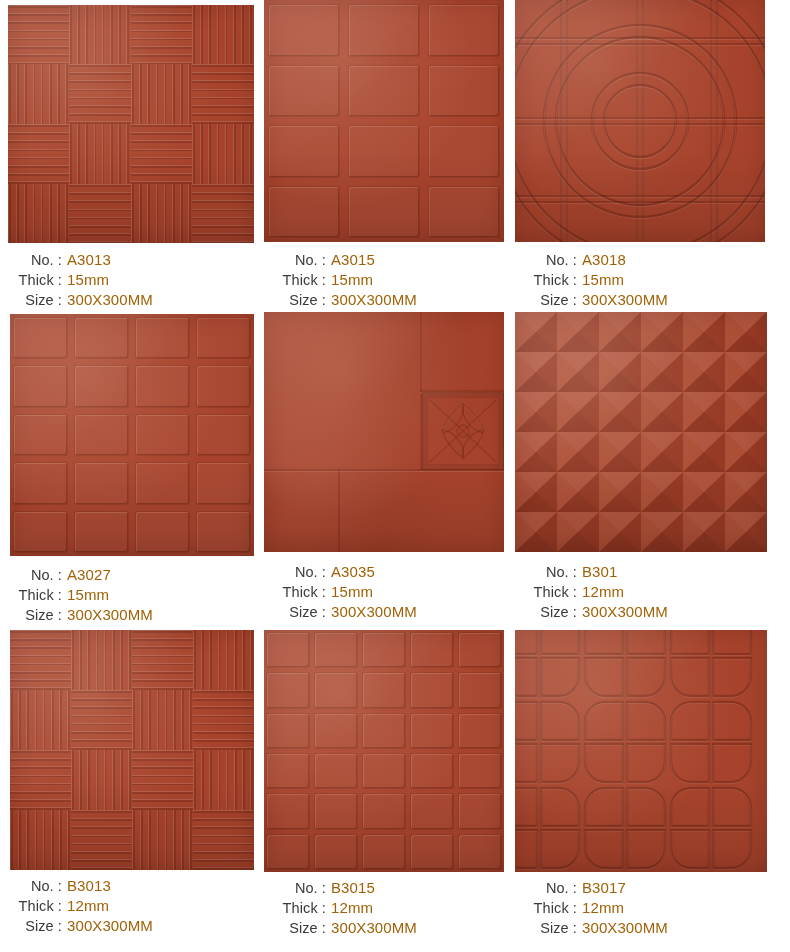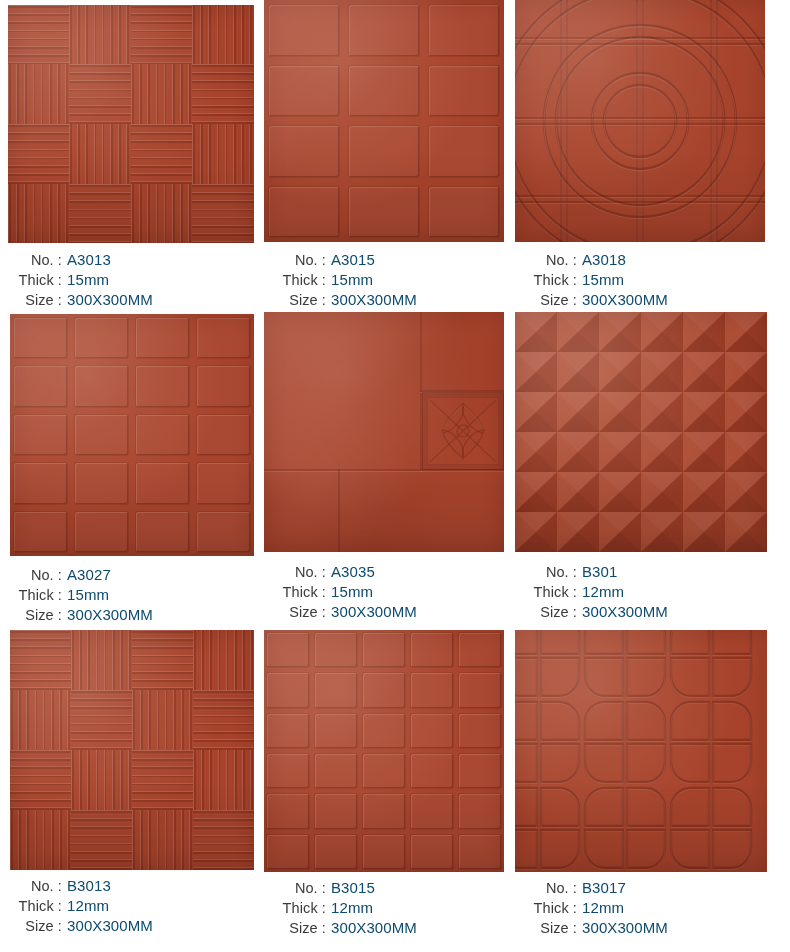--- a/index.html
+++ b/index.html
@@ -176,21 +176,21 @@
     white-space: nowrap;
   }
   .cap-key {
     font-size: 14.5px;
     color: #3a3a3a;
     text-align: right;
     letter-spacing: 0.1px;
   }
   .cap-val {
     font-size: 15px;
-    color: #0c4a6e;
+    color: #a16207;
     padding-left: 5px;
     letter-spacing: 0.1px;
     text-align: right;
   }
 </style>
 </head>
 <body>
 
 <div class="catalog-grid">
 

